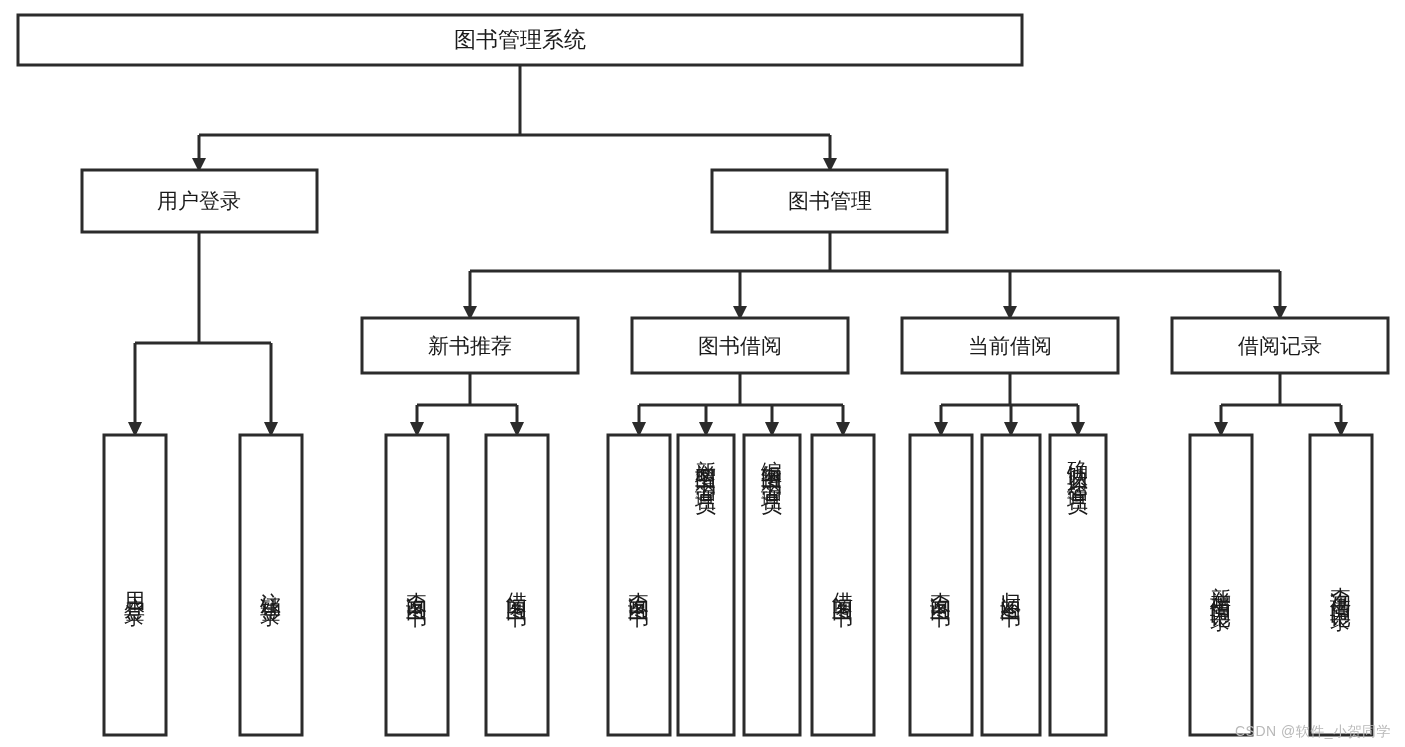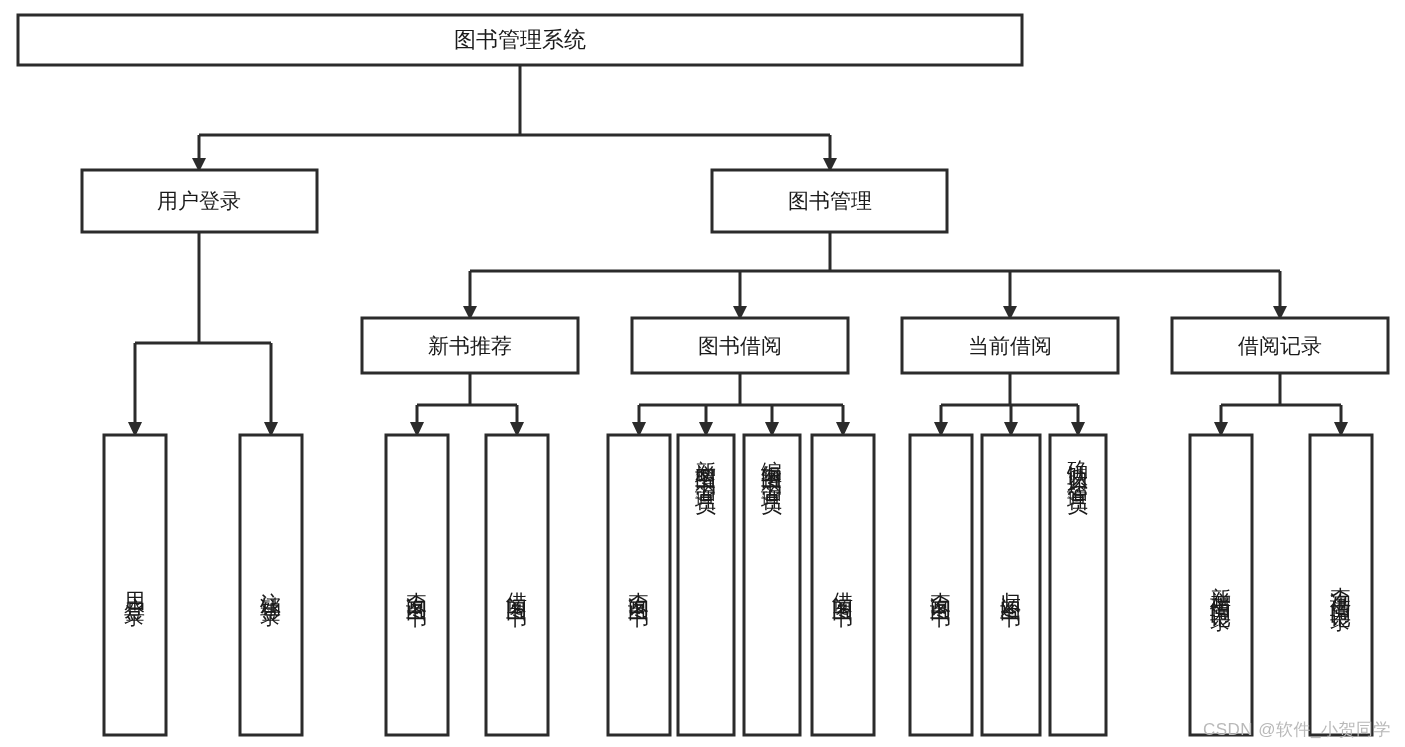--- a/index.html
+++ b/index.html
@@ -47,21 +47,21 @@
     align-items:center;
     justify-content:center;
     box-sizing:border-box;
     pointer-events:none;
   }
   .watermark{
     position:absolute;
     right:14px;
     bottom:6px;
     font-family:"Liberation Sans","DejaVu Sans",sans-serif;
-    font-size:17px;
+    font-size:14px;
     color:#b9b9b9;
     white-space:nowrap;
     letter-spacing:0.5px;
   }
 </style>
 </head>
 <body>
 
 <svg id="diagram" viewBox="0 0 1405 747" xmlns="http://www.w3.org/2000/svg">
 

